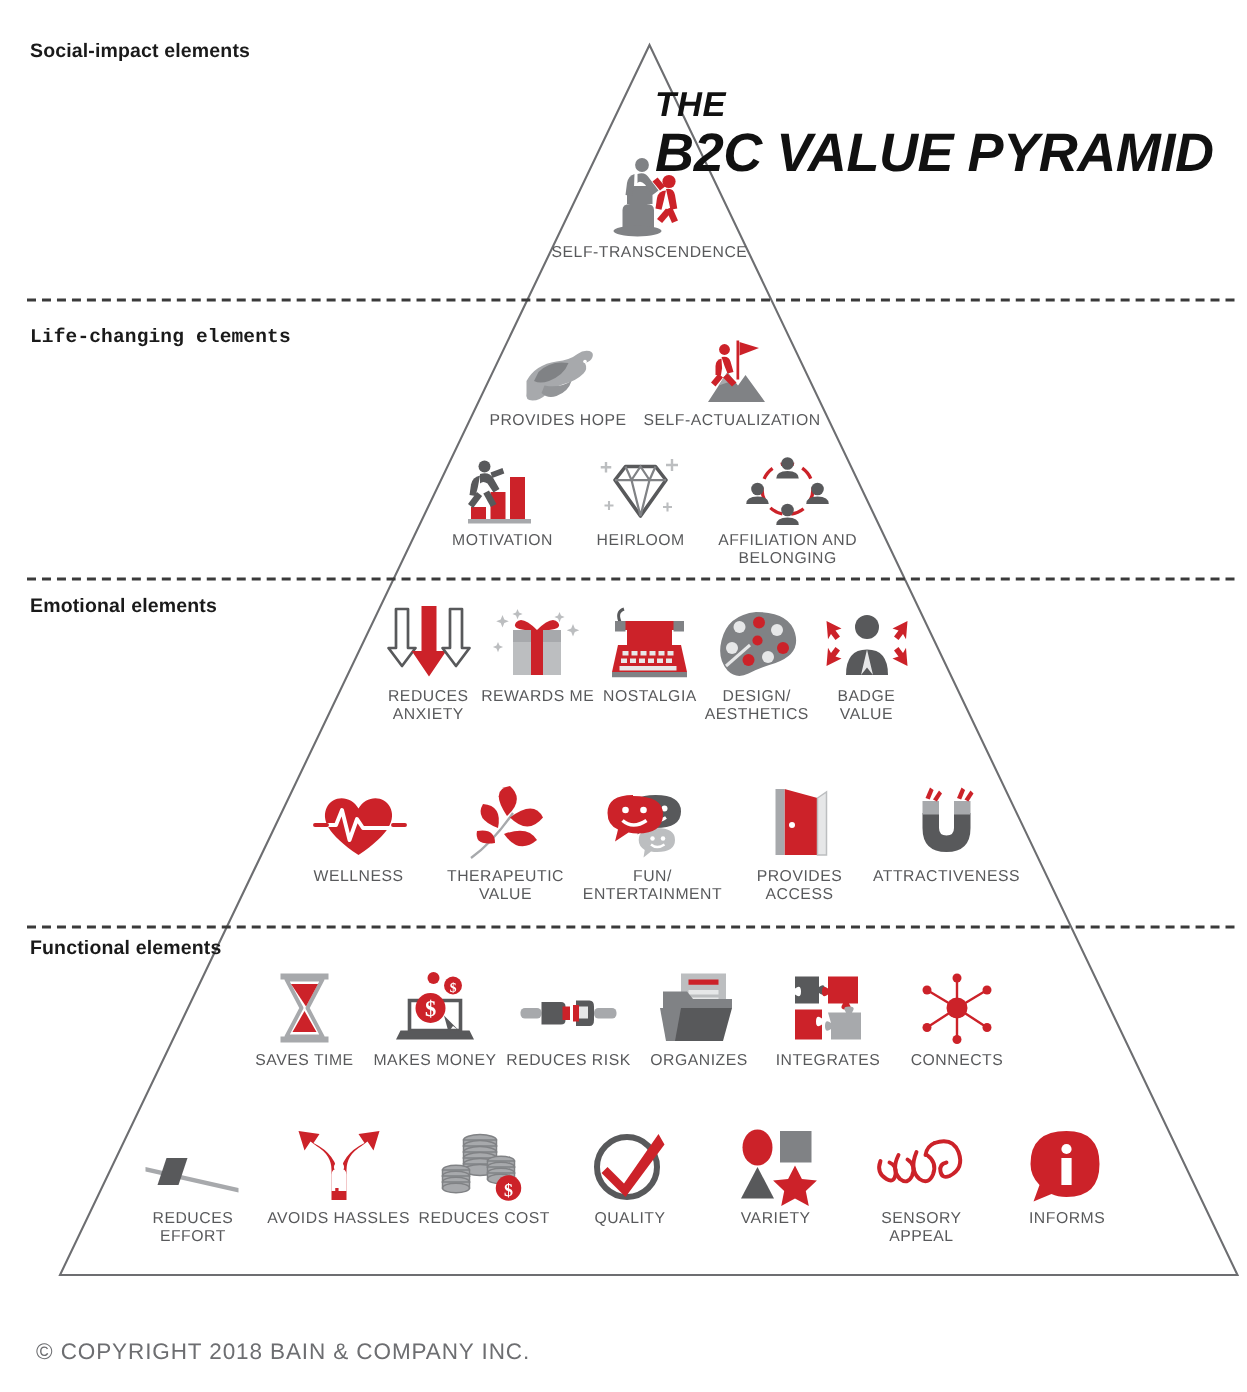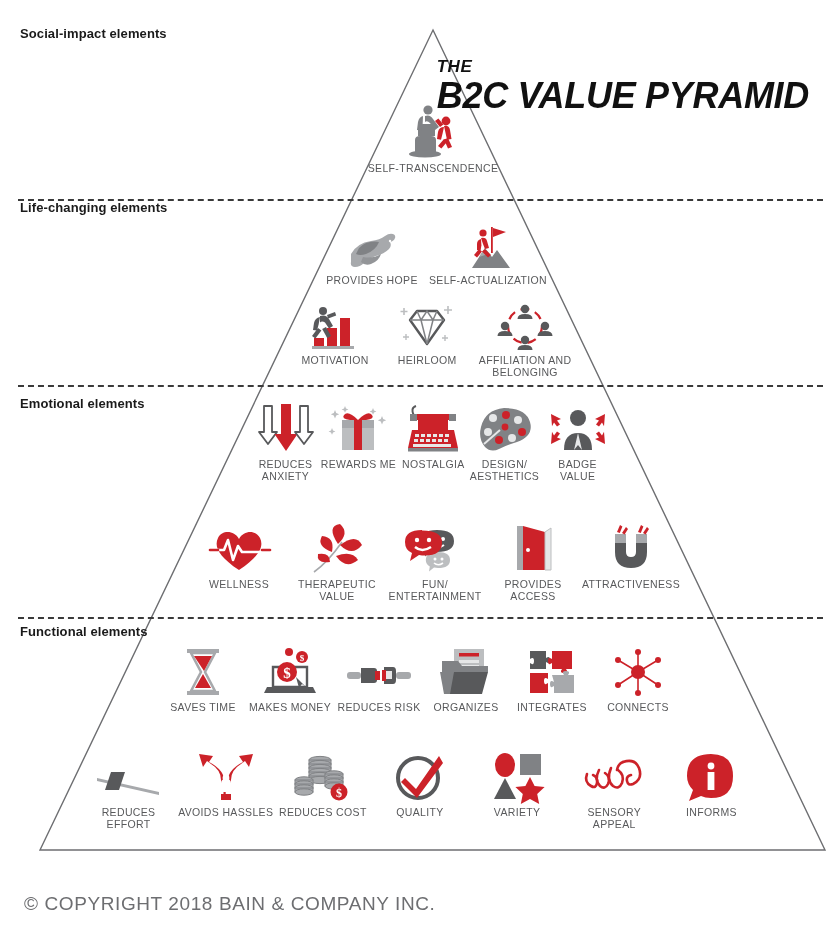--- a/index.html
+++ b/index.html
@@ -20,32 +20,32 @@
   }
   .tier-label{
     position:absolute;left:20px;
     font-size:13px;font-weight:bold;color:#1a1a1a;
     letter-spacing:.1px;white-space:nowrap;
   }
 
   
   .title-block{position:absolute;right:22px;top:58px;text-align:left;}
   .title-the{
-    font-size:17px;font-weight:bold;font-style:italic;color:#111;
+    font-size:23px;font-weight:bold;font-style:italic;color:#111;
     letter-spacing:.5px;line-height:1;margin-bottom:3px;
   }
   .title-main{
     font-size:36px;font-weight:bold;font-style:italic;color:#111;
     letter-spacing:-.3px;line-height:1;white-space:nowrap;
   }
 
   
   .copyright{
     position:absolute;left:24px;top:893px;
-    font-size:19px;color:#6d6e71;letter-spacing:.6px;white-space:nowrap;
+    font-size:15px;color:#6d6e71;letter-spacing:.6px;white-space:nowrap;
   }
 
   
   .row{position:absolute;display:flex;justify-content:center;align-items:flex-start;}
   .cell{
     display:flex;flex-direction:column;align-items:center;
     width:var(--cw,96px);
   }
   .icon-box{
     height:var(--ih,52px);width:100%;
@@ -65,21 +65,21 @@
 
   <svg class="pyramid-svg" viewBox="0 0 831 928">
     <polygon points="433,30 825,850 40,850" fill="none" stroke="#6d6e71" stroke-width="1.4"></polygon>
   </svg>
 
   <div class="divider" style="top:199px;"></div>
   <div class="divider" style="top:385px;"></div>
   <div class="divider" style="top:617px;"></div>
 
   <div class="tier-label" style="top:26px;">Social-impact elements</div>
-  <div class="tier-label" style="top:200px;">Life-changing elements</div>
+  <div class="tier-label" style="top:217px;font-family:Liberation Mono, monospace;">Life-changing elements</div>
   <div class="tier-label" style="top:396px;">Emotional elements</div>
   <div class="tier-label" style="top:624px;">Functional elements</div>
 
   <div class="title-block">
     <div class="title-the">THE</div>
     <div class="title-main">B2C VALUE PYRAMID</div>
   </div>
 
   <div class="row" style="left:333px;top:100px;width:200px;">
     <div class="cell" style="--cw:200px;">

